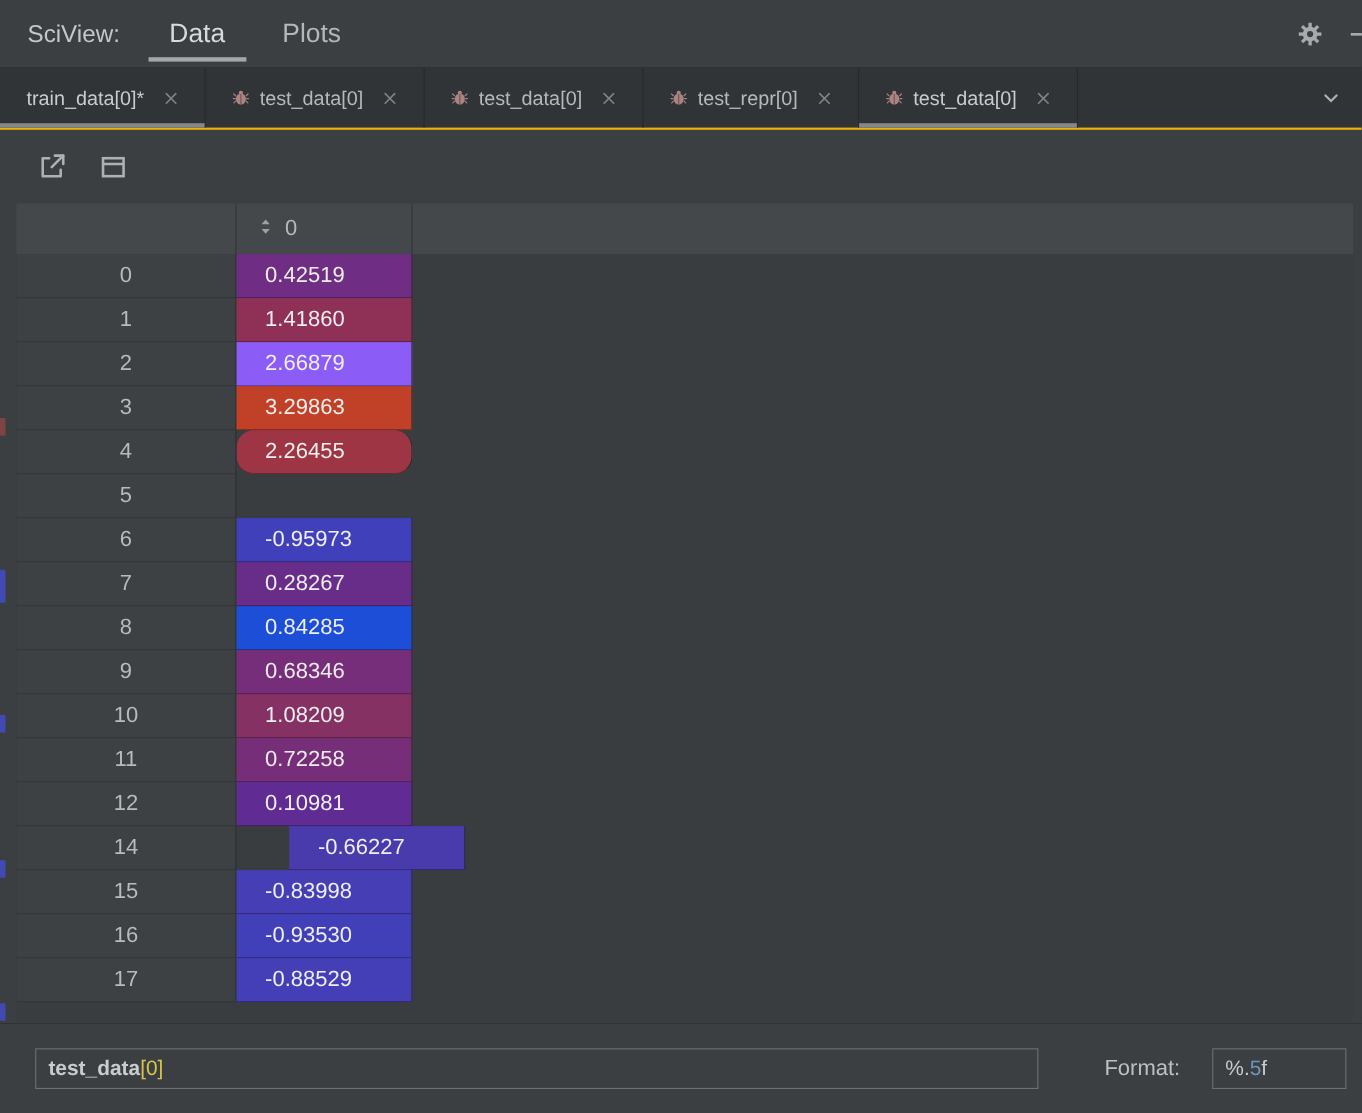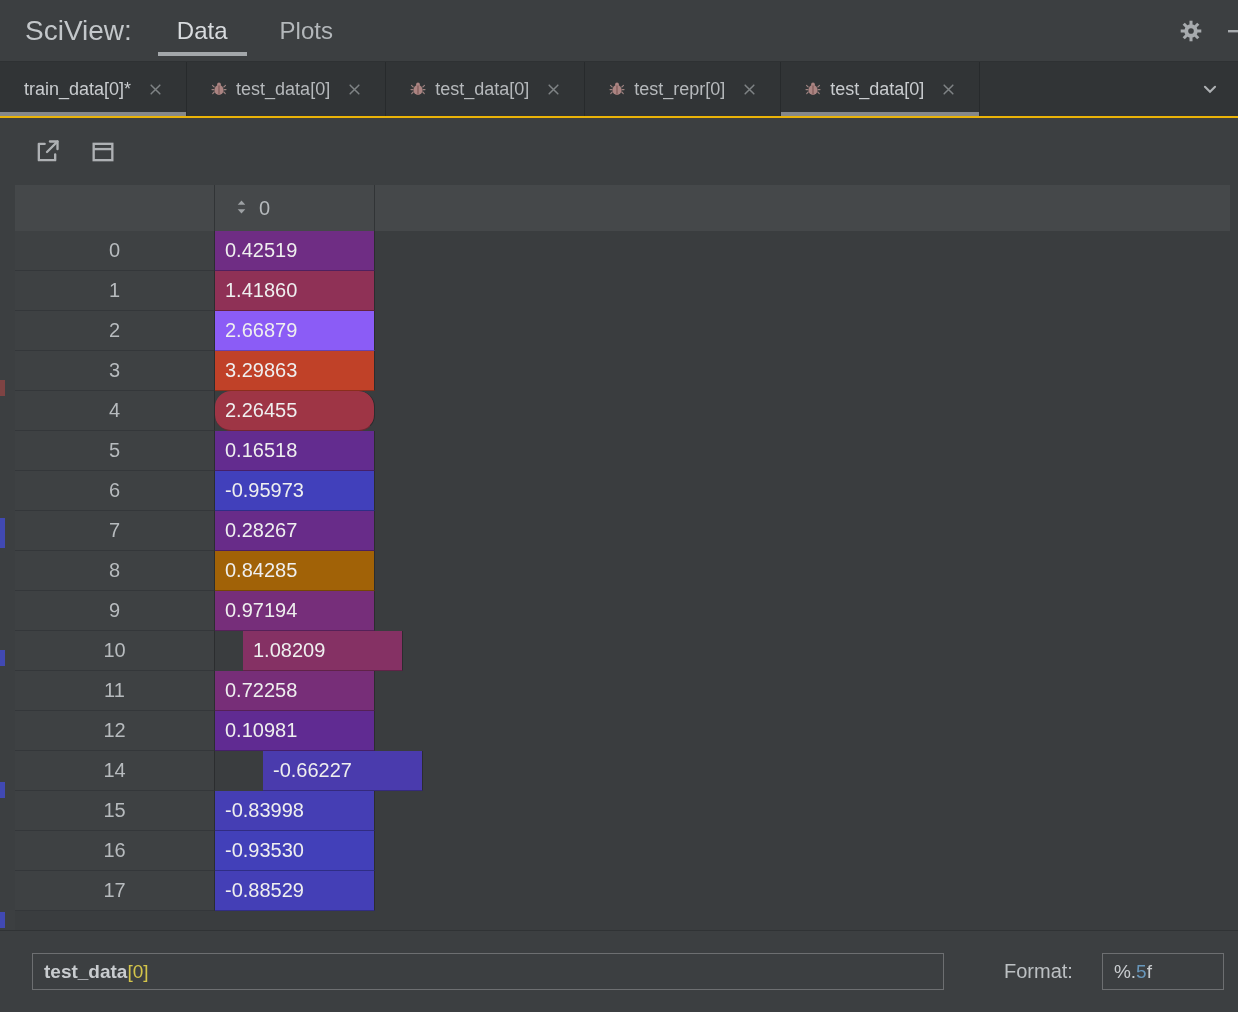--- a/index.html
+++ b/index.html
@@ -10,21 +10,21 @@
     -webkit-font-smoothing:antialiased;
   }
   .app{width:100%;height:100%;position:relative;}
 
   
   .topbar{
     height:62px;display:flex;align-items:stretch;
     padding-left:25px;background:#3c3f41;
     border-bottom:1px solid #2e3133;box-sizing:border-box;position:relative;
   }
-  .sv-title{align-self:center;color:#c3c7ca;font-size:28px;margin-right:26px;}
+  .sv-title{align-self:center;color:#c3c7ca;font-size:22px;margin-right:26px;}
   .hdr-tab{
     display:flex;align-items:center;padding:0 19px;margin-right:14px;
     color:#b3b7ba;font-size:24px;position:relative;cursor:default;
   }
   .hdr-tab.selected{color:#d8dbde;}
   .hdr-tab.selected::after{
     content:"";position:absolute;left:0;right:0;bottom:5px;height:4px;background:#a3a7aa;
   }
   .topbar-right{position:absolute;right:0;top:0;height:100%;display:flex;align-items:center;}
   .iconbtn{display:flex;align-items:center;justify-content:center;width:30px;height:30px;}
@@ -64,21 +64,21 @@
   }
   .headfill{flex:1;}
   .tbody{height:699px;overflow:hidden;background:#3a3d3f;}
   .trow{display:flex;height:40px;}
   .rowhead{
     width:200px;display:flex;align-items:center;justify-content:center;
     color:#b7bbbe;font-size:20px;background:#3e4143;
     border-bottom:1px solid #34373a;border-right:1px solid #2b2d2f;box-sizing:border-box;
   }
   .cell{
-    width:160px;display:flex;align-items:center;padding-left:10px;
+    width:160px;display:flex;align-items:center;padding-left:26px;
     color:#efefef;font-size:20px;box-sizing:border-box;
     border-bottom:1px solid rgba(0,0,0,0.28);border-right:1px solid #2b2d2f;
   }
   .rowfill{flex:1;}
 
   
   .footer{
     position:absolute;left:0;right:0;bottom:0;height:82px;background:#3c3f41;
     border-top:1px solid #303335;box-sizing:border-box;
     display:flex;align-items:center;
@@ -296,46 +296,45 @@
           <div class="cell" style="background: rgb(192, 65, 40);">3.29863</div>
           <div class="rowfill"></div>
         </div>
         <div class="trow">
           <div class="rowhead">4</div>
           <div class="cell" style="background: rgb(158, 53, 69); border-radius: 16px;">2.26455</div>
           <div class="rowfill"></div>
         </div>
         <div class="trow">
           <div class="rowhead">5</div>
-          <div class="cell" style="background: rgb(99, 44, 143);">0.16518</div>
           <div class="rowfill"></div>
         </div>
         <div class="trow">
           <div class="rowhead">6</div>
           <div class="cell" style="background: rgb(65, 64, 187);">-0.95973</div>
           <div class="rowfill"></div>
         </div>
         <div class="trow">
           <div class="rowhead">7</div>
           <div class="cell" style="background: rgb(104, 44, 137);">0.28267</div>
           <div class="rowfill"></div>
         </div>
         <div class="trow">
           <div class="rowhead">8</div>
-          <div class="cell" style="background: #a16207; text-align: right;">0.84285</div>
+          <div class="cell" style="background: #1d4ed8; text-align: right;">0.84285</div>
           <div class="rowfill"></div>
         </div>
         <div class="trow">
           <div class="rowhead">9</div>
-          <div class="cell" style="background: rgb(118, 46, 122);">0.97194</div>
+          <div class="cell" style="background: rgb(118, 46, 122);">0.68346</div>
           <div class="rowfill"></div>
         </div>
         <div class="trow">
           <div class="rowhead">10</div>
-          <div class="cell" style="background: rgb(133, 49, 100); margin-left: 28px;">1.08209</div>
+          <div class="cell" style="background: rgb(133, 49, 100);">1.08209</div>
           <div class="rowfill"></div>
         </div>
         <div class="trow">
           <div class="rowhead">11</div>
           <div class="cell" style="background: rgb(119, 46, 120);">0.72258</div>
           <div class="rowfill"></div>
         </div>
         <div class="trow">
           <div class="rowhead">12</div>
           <div class="cell" style="background: rgb(96, 43, 146);">0.10981</div>

